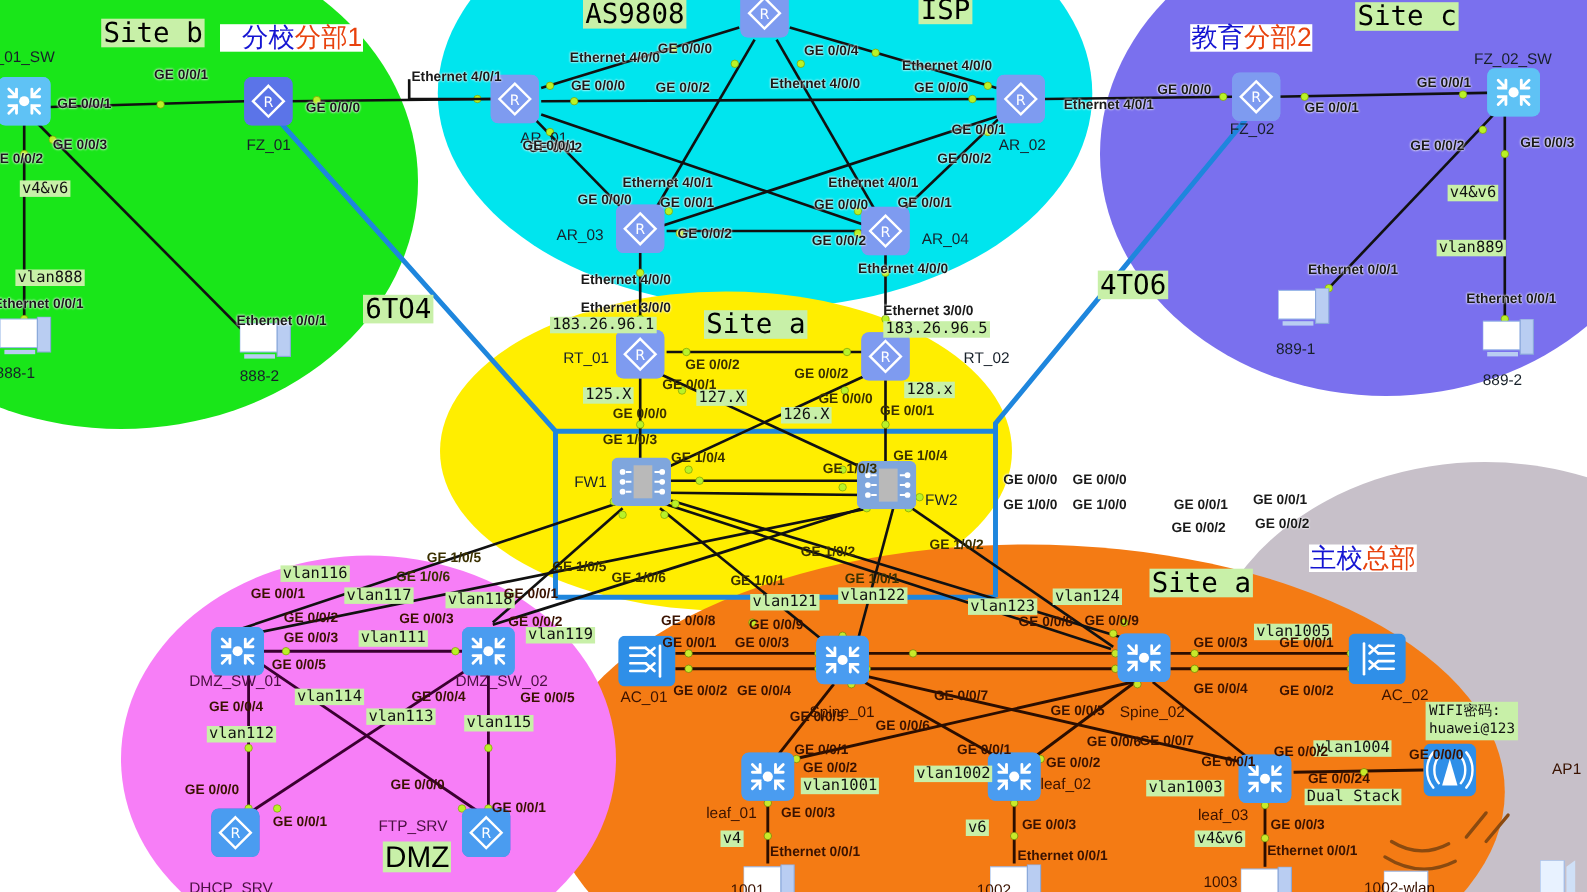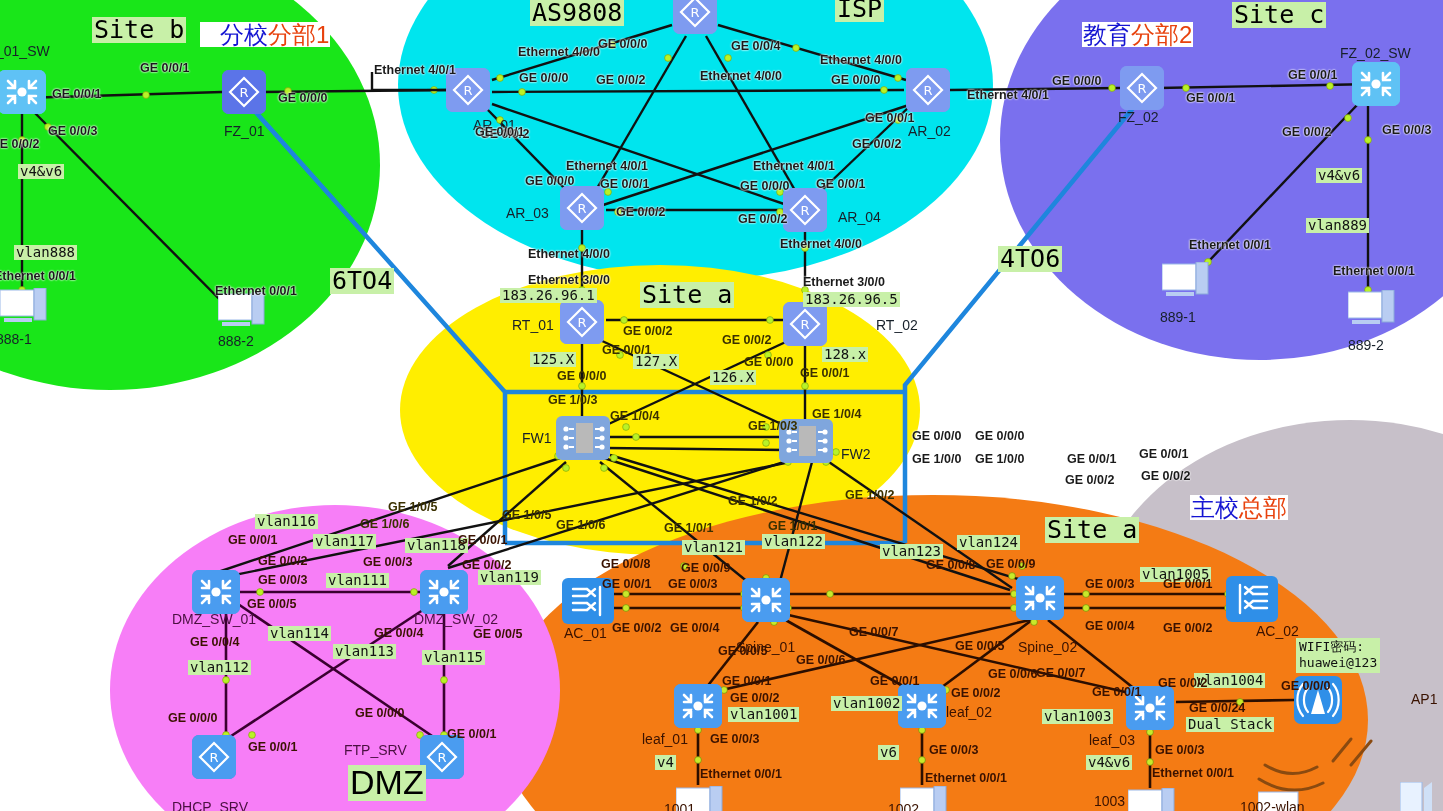--- a/index.html
+++ b/index.html
@@ -612,21 +612,21 @@
 
   <div class="lbl big mono hi" style="left:1232px;top:2px;">Site c</div>
   <div class="lbl cn-wrap" style="left:1082px;top:22px;"><span class="cn-blue">教育</span><span class="cn-red">分部2</span></div>
 
   <div class="lbl big mono hi" style="left:640px;top:282px;">Site a</div>
   <div class="lbl big mono hi" style="left:1045px;top:517px;">Site a</div>
   <div class="lbl cn-wrap" style="left:1158px;top:495px;margin-left:32px;"><span class="cn-blue">主校</span><span class="cn-red">总部</span></div>
 
   <div class="lbl big mono hi" style="left:330px;top:268px;">6TO4</div>
   <div class="lbl big mono hi" style="left:998px;top:246px;">4TO6</div>
-  <div class="lbl big hi" style="left:348px;top:765px;font-size:34px;">DMZ</div>
+  <div class="lbl big hi" style="left:348px;top:765px;font-size:27px;">DMZ</div>
   <div class="lbl note" style="left:1296px;top:638px;"><span>WIFI密码:</span><br><span>huawei@123</span></div>
 
   <div class="lbl dev" style="left:-4px;top:44px;">_01_SW</div>
   <div class="lbl dev" style="left:224px;top:124px;">FZ_01</div>
   <div class="lbl dev" style="left:-4px;top:332px;">888-1</div>
   <div class="lbl dev" style="left:218px;top:334px;">888-2</div>
   <div class="lbl dev" style="left:473px;top:118px;">AR_01</div>
   <div class="lbl dev" style="left:908px;top:124px;">AR_02</div>
   <div class="lbl dev" style="left:506px;top:206px;">AR_03</div>
   <div class="lbl dev" style="left:838px;top:210px;">AR_04</div>

